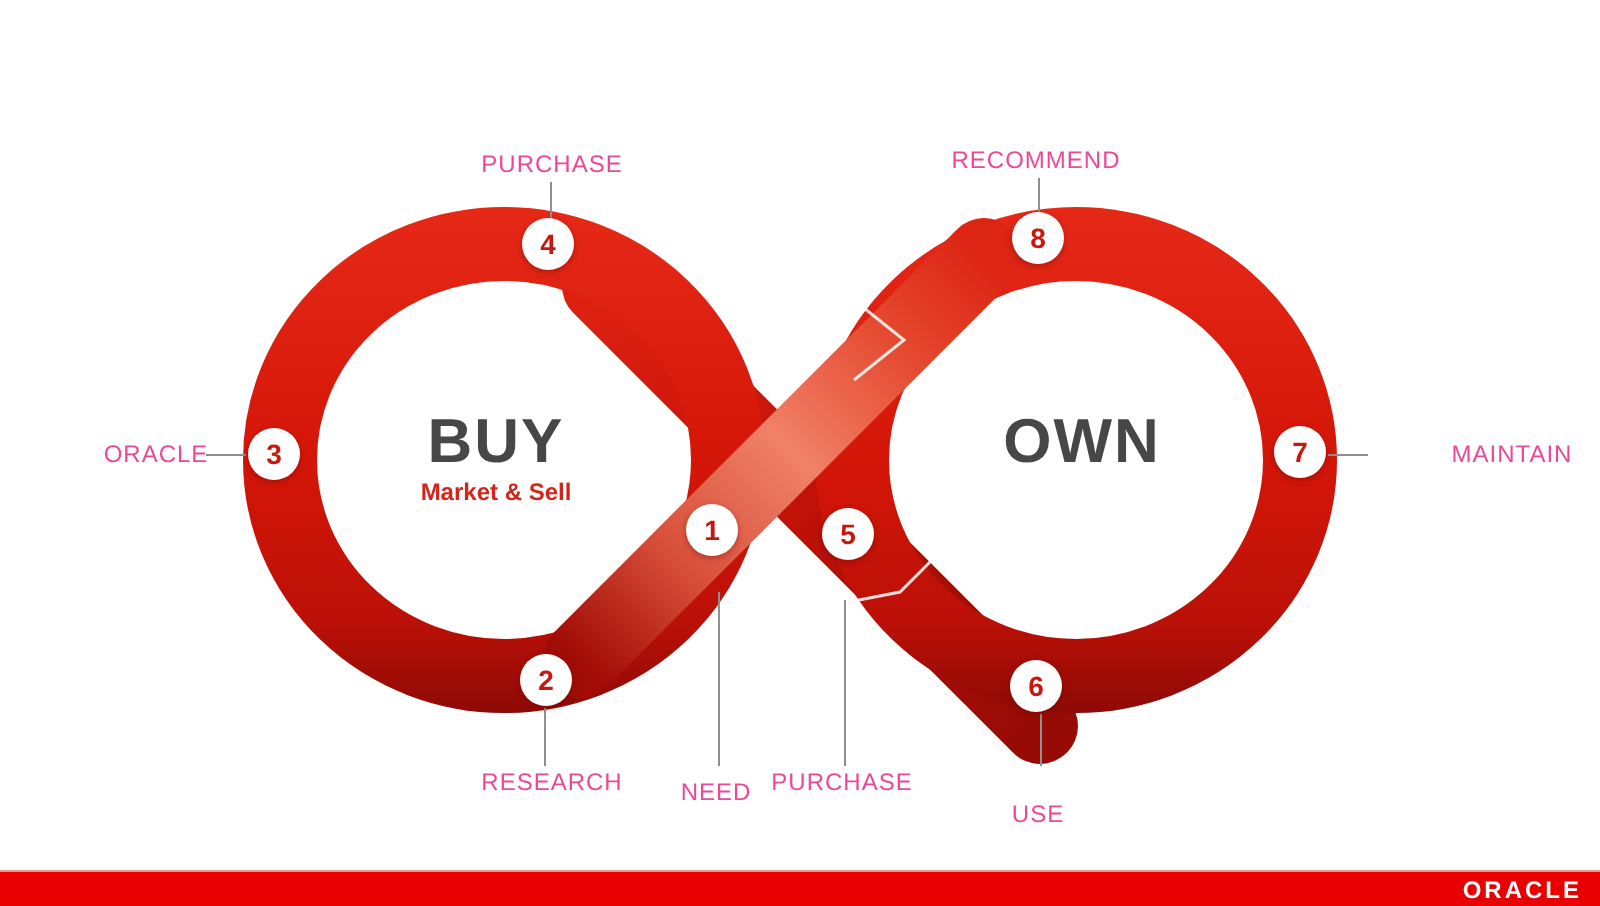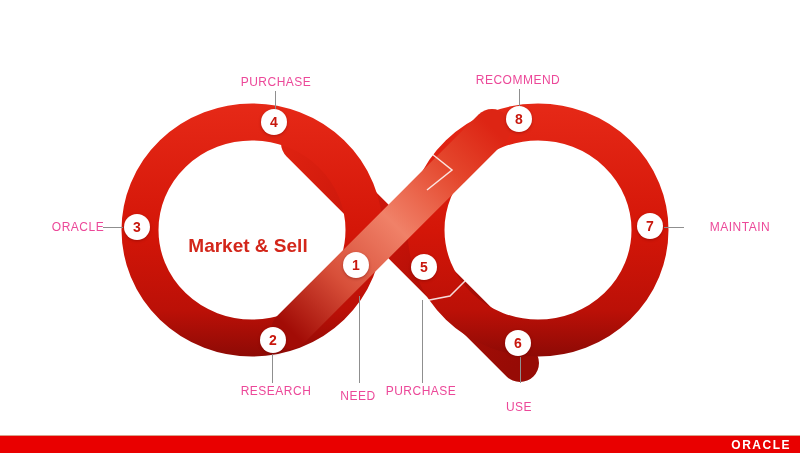--- a/index.html
+++ b/index.html
@@ -34,36 +34,36 @@
   .b5 { left:411px; top:254px; } .b6 { left:505px; top:330px; }
   .b7 { left:637px; top:213px; } .b8 { left:506px; top:106px; }
 
   .slabel {
     position:absolute; transform:translate(-50%,-50%); font-size:12px;
     color:#ec4899; letter-spacing:.5px; white-space:nowrap;
   }
   .l-purchase  { left:276px; top:82px; }
   .l-recommend { left:518px; top:80px; }
   .l-select    { left:78px;  top:227px; }
-  .l-maintain  { left:740px; top:227px; }
+  .l-maintain  { left:756px; top:227px; }
   .l-research  { left:276px; top:391px; }
   .l-need      { left:358px; top:396px; }
   .l-receive   { left:421px; top:391px; }
   .l-use       { left:519px; top:407px; }
 
   .loop-head {
     position:absolute; transform:translate(-50%,-50%); font-size:31px;
     font-weight:bold; color:#474747; letter-spacing:1px; white-space:nowrap;
   }
   .loop-sub {
     position:absolute; transform:translate(-50%,-50%); font-size:17px;
     font-weight:bold; color:#d3261a; white-space:nowrap;
   }
   .buy-head { left:248px; top:221px; }
-  .buy-sub  { left:248px; top:246px; font-size:19px; }
+  .buy-sub  { left:248px; top:246px; font-size:12px; }
   .own-head { left:541px; top:221px; }
   .own-sub  { left:543px; top:245px; }
 
   .footer-bar {
     position:absolute; left:0; right:0; bottom:0; height:17px;
     background:#e90000; border-top:1px solid #d9a18b;padding-left:36px;
   }
   .oracle-logo {
     position:absolute; right:9px; top:50%; transform:translateY(-50%);
     color:#ffffff; font-weight:bold; font-size:12px; letter-spacing:1.5px;
@@ -133,19 +133,21 @@
 
   <div class="slabel l-need">NEED</div>
   <div class="slabel l-research">RESEARCH</div>
   <div class="slabel l-select">ORACLE</div>
   <div class="slabel l-purchase">PURCHASE</div>
   <div class="slabel l-receive">PURCHASE</div>
   <div class="slabel l-use">USE</div>
   <div class="slabel l-maintain">MAINTAIN</div>
   <div class="slabel l-recommend">RECOMMEND</div>
 
+  <div class="loop-head buy-head">BUY</div>
   <div class="loop-sub  buy-sub">Market &amp; Sell</div>
+  <div class="loop-head own-head">OWN</div>
 
   <div class="footer-bar">
     <span class="oracle-logo">ORACLE</span>
   </div>
 
 </div>
 
 </body></html>

